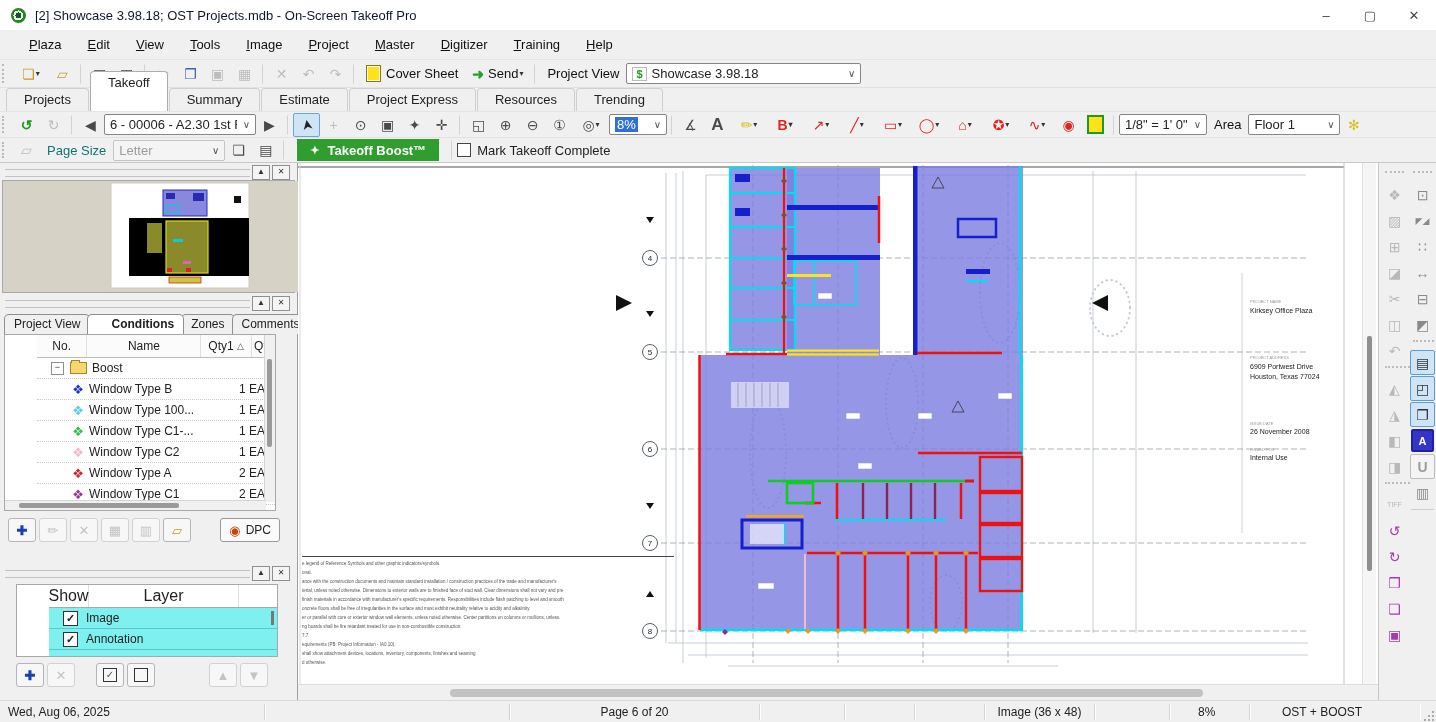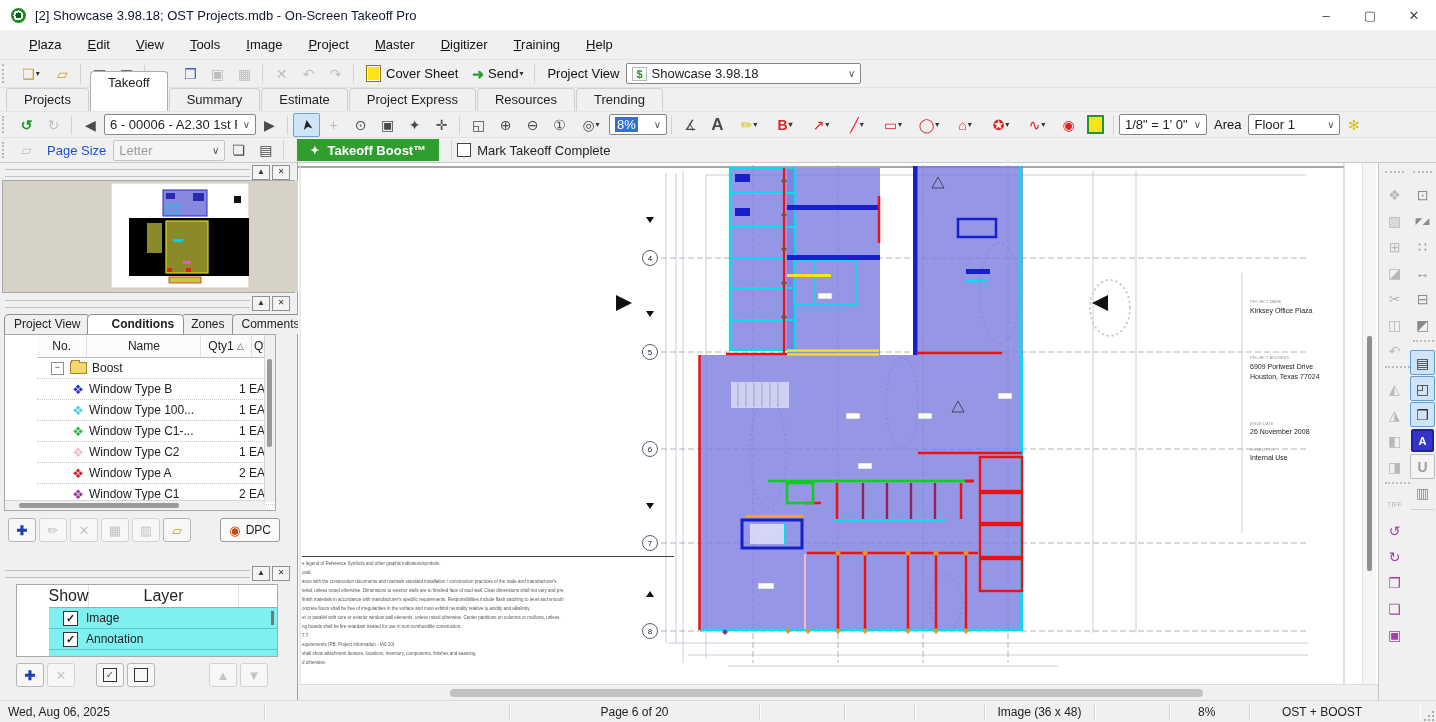--- a/index.html
+++ b/index.html
@@ -36,21 +36,21 @@
   .tbtn.yellow{color:#d8c11c;}
   .tbtn.on{background:#cfe4f7;border-color:#6aa4d8;color:#222;}
   .tbtn .caret{display:none;font-size:8px;color:#333;margin-left:1px;}
   .tbtn.hascaret{width:34px;}
   .tbtn.hascaret .caret{display:inline;}
   .tbtn.cursor>.g{transform:rotate(-100deg);display:inline-block;}
   .tbtn.bold{font-weight:bold;}
   .tbtn.big{font-size:17px;}
   .tbtn.fillbox .g{width:13px;height:15px;background:#ffe21a;border:2px solid #1f9a1f;display:inline-block;}
   .tlabel{font-size:13px;margin:0 7px;color:#111;white-space:nowrap;}
-  .tlabel.dim{color:#1d4ed8;}
+  .tlabel.dim{color:#0f766e;}
   .combo{display:inline-flex;align-items:center;border:1px solid #868686;background:#fff;
     height:21px;padding:0 5px;font-size:13px;box-sizing:border-box;border-radius:2px;white-space:nowrap;}
   .combo .chev{margin-left:auto;color:#555;font-size:10px;padding-left:6px;}
   .combo.disabled{background:#f4f4f4;color:#9c9c9c;border-color:#c5c5c5;}
   .dollar{color:#1f9a1f;font-weight:bold;border:1px solid #b9b9b9;font-size:11px;
     padding:0 3px;margin-right:5px;background:#fff;}
   .note-icon{width:13px;height:15px;background:#ffe21a;border:1px solid #8d7a00;margin-right:5px;
     box-shadow:inset 0 0 0 1px #fff;}
   .send-icon{color:#23a12f;font-weight:bold;margin-right:4px;font-size:14px;}
   

